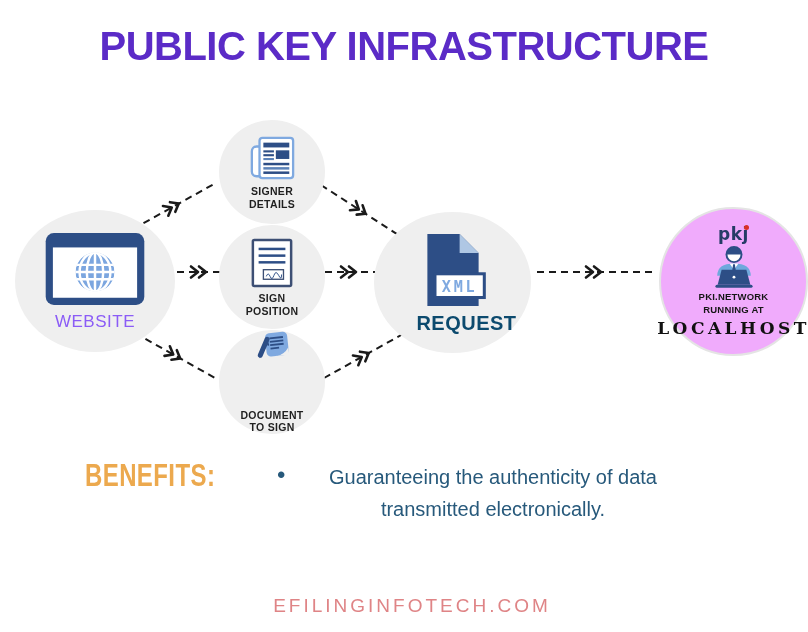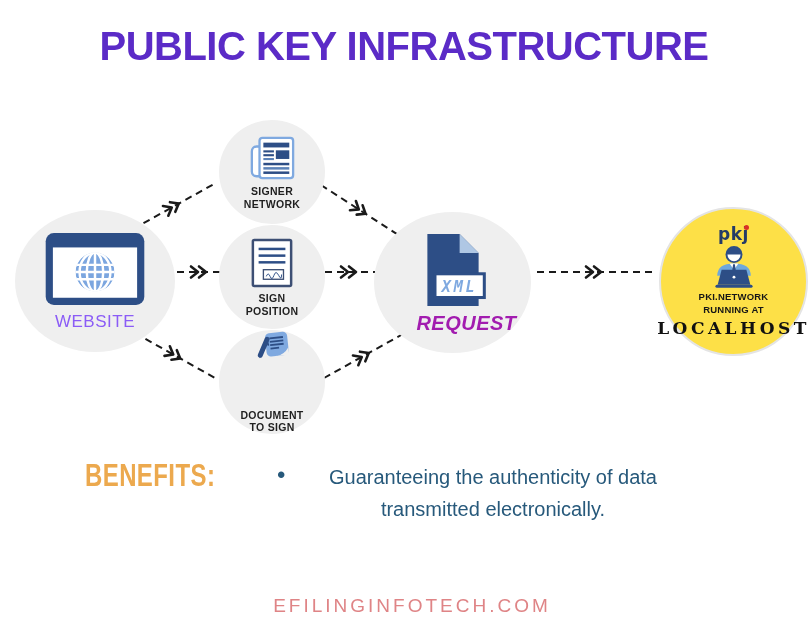--- a/index.html
+++ b/index.html
@@ -13,23 +13,23 @@
   .node{position:absolute;border-radius:50%;background:#EFEFEF;display:flex;
         flex-direction:column;align-items:center;justify-content:center;}
   .website-node{left:15px;top:210px;width:160px;height:142px;gap:5px;}
   .website-label{font-size:17px;font-weight:400;letter-spacing:.5px;color:#8b5cf6;}
   .sub-node{left:219px;width:106px;height:104px;gap:3px;}
   .sub-node.signer{top:120px;}
   .sub-node.signpos{top:225px;}
   .sub-node.docsign{top:330px;gap:48px;}
   .sub-label{font-size:10.5px;font-weight:800;letter-spacing:.3px;line-height:1.2;
              color:#1f1f1f;text-align:center;}
-  .request-node{left:374px;top:212px;width:157px;height:141px;gap:2px;font-style:italic;}
-  .request-label{font-size:20px;font-weight:800;letter-spacing:.5px;color:#a21caf;margin-left:28px;}
-  .pki-node{left:659px;top:207px;width:149px;height:149px;background:#fde047;
+  .request-node{left:374px;top:212px;width:157px;height:141px;gap:2px;}
+  .request-label{font-size:20px;font-weight:800;letter-spacing:.5px;color:#0c4a6e;margin-left:28px;}
+  .pki-node{left:659px;top:207px;width:149px;height:149px;background:#f0abfc;
             border:2px solid #E4E4E4;box-sizing:border-box;gap:1px;}
   .pki-logo{position:relative;font-family:"DejaVu Sans",sans-serif;font-size:17px;
             font-weight:700;color:#253B66;line-height:18px;letter-spacing:.5px;}
   .pki-logo .logo-dot{position:absolute;right:0px;top:0px;width:5px;height:5px;
             border-radius:50%;background:#D93025;}
   .pki-line{font-size:9.5px;font-weight:800;letter-spacing:.2px;color:#161616;line-height:1.3;}
   .pki-localhost{font-family:"DejaVu Serif",serif;font-size:17px;font-weight:700;
             letter-spacing:3.5px;color:#111;margin-top:1px;}
   
   .arrows{position:absolute;left:0;top:0;width:808px;height:632px;pointer-events:none;}
@@ -107,21 +107,21 @@
       <rect x="30" y="17" width="14" height="9" fill="#2D4E86"></rect>
       <rect x="17" y="17" width="11" height="2.2" fill="#2D4E86"></rect>
       <rect x="17" y="21" width="11" height="2.2" fill="#2D4E86"></rect>
       <rect x="17" y="25" width="11" height="2.2" fill="#5B82B8"></rect>
       <rect x="17" y="30" width="27" height="2.6" fill="#2D4E86"></rect>
       <rect x="17" y="34.5" width="27" height="2.6" fill="#5B82B8"></rect>
       <rect x="17" y="39" width="27" height="2.6" fill="#2D4E86"></rect>
     </svg>
     <div class="sub-label">
       <div>SIGNER</div>
-      <div>NETWORK</div>
+      <div>DETAILS</div>
     </div>
   </div>
 
   <div class="node sub-node signpos">
     <svg width="44" height="52" viewBox="0 0 46 54">
       <rect x="3" y="3" width="40" height="48" rx="1.5" fill="#ffffff" stroke="#3D4F74" stroke-width="2.6"></rect>
       <rect x="9" y="11" width="28" height="2.6" fill="#2D4E86"></rect>
       <rect x="9" y="18" width="28" height="2.6" fill="#2D4E86"></rect>
       <rect x="9" y="25" width="28" height="2.6" fill="#2D4E86"></rect>
       <rect x="14" y="34" width="21" height="10" fill="#ffffff" stroke="#3D4F74" stroke-width="1.4"></rect>

